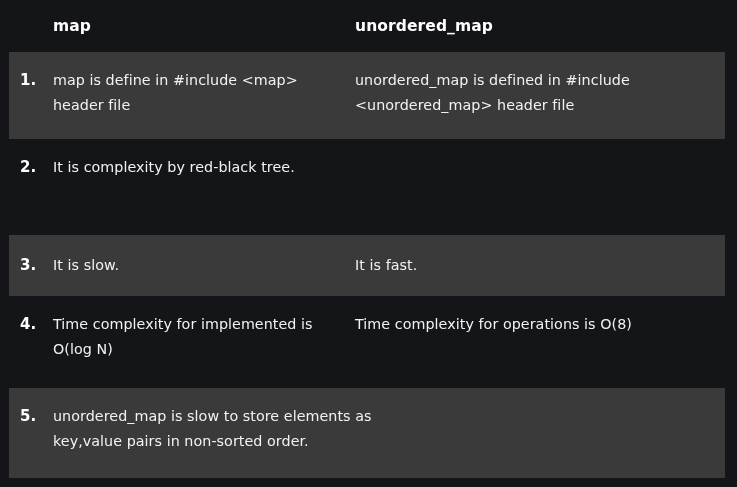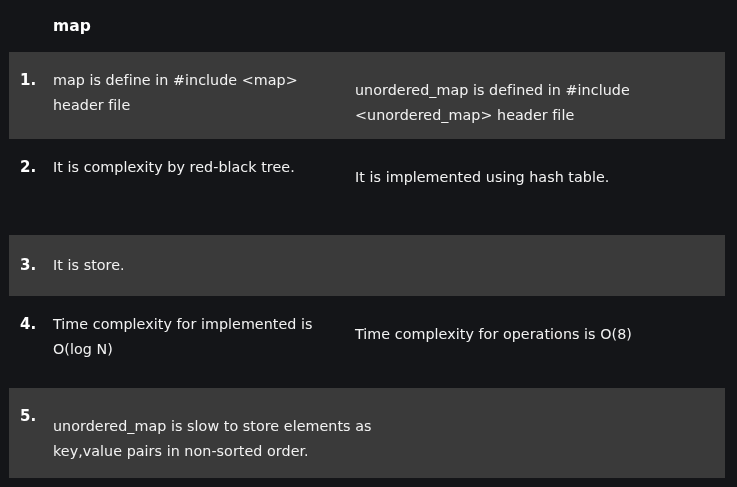--- a/index.html
+++ b/index.html
@@ -81,21 +81,21 @@
   .cell {
     color: #f2f2f2;
     font-size: 14.3px;
     line-height: 25px;
     letter-spacing: .05px;
     box-sizing: border-box;
     padding-right: 10px;
     white-space: pre-line;
   }
   .c1 { flex: 0 0 302px; }
-  .c2 { flex: 0 0 382px; margin-top: 10px; }
+  .c2 { flex: 0 0 382px; }
 
   
   #row-1 { top: 52px;  height: 87px; }
   #row-2 { top: 139px; height: 96px; }
   #row-3 { top: 235px; height: 61px; }
   #row-4 { top: 296px; height: 92px; }
   #row-5 { top: 388px; height: 90px; }
 
   #row-1 .cellwrap,
   #row-2 .cellwrap,
@@ -104,45 +104,46 @@
   #row-3 .cellwrap { padding-top: 18px; }
 </style>
 </head>
 <body>
 
 <div class="table">
 
   <div class="head-row">
     <div class="head-num"></div>
     <div class="head-cell head-c1">map</div>
+    <div class="head-cell head-c2">unordered_map</div>
   </div>
 
   <div class="row striped" id="row-1">
     <div class="stripe"></div>
     <div class="cellwrap">
       <div class="num">1.</div>
       <div class="cell c1">map is define in  #include &lt;map&gt; header file</div>
       <div class="cell c2">unordered_map is defined in #include &lt;unordered_map&gt; header file</div>
     </div>
   </div>
 
   <div class="row plain" id="row-2">
     <div class="stripe"></div>
     <div class="cellwrap">
       <div class="num">2.</div>
       <div class="cell c1">It is complexity by red-black tree.</div>
-      <div class="cell c2">It is implemented using hash table.</div>
     </div>
   </div>
 
   <div class="row striped" id="row-3">
     <div class="stripe"></div>
     <div class="cellwrap">
       <div class="num">3.</div>
-      <div class="cell c1">It is store.</div>
+      <div class="cell c1">It is slow.</div>
+      <div class="cell c2">It is fast.</div>
     </div>
   </div>
 
   <div class="row plain" id="row-4">
     <div class="stripe"></div>
     <div class="cellwrap">
       <div class="num">4.</div>
       <div class="cell c1">Time complexity for implemented is O(log N)</div>
       <div class="cell c2">Time complexity for operations is O(8)</div>
     </div>

